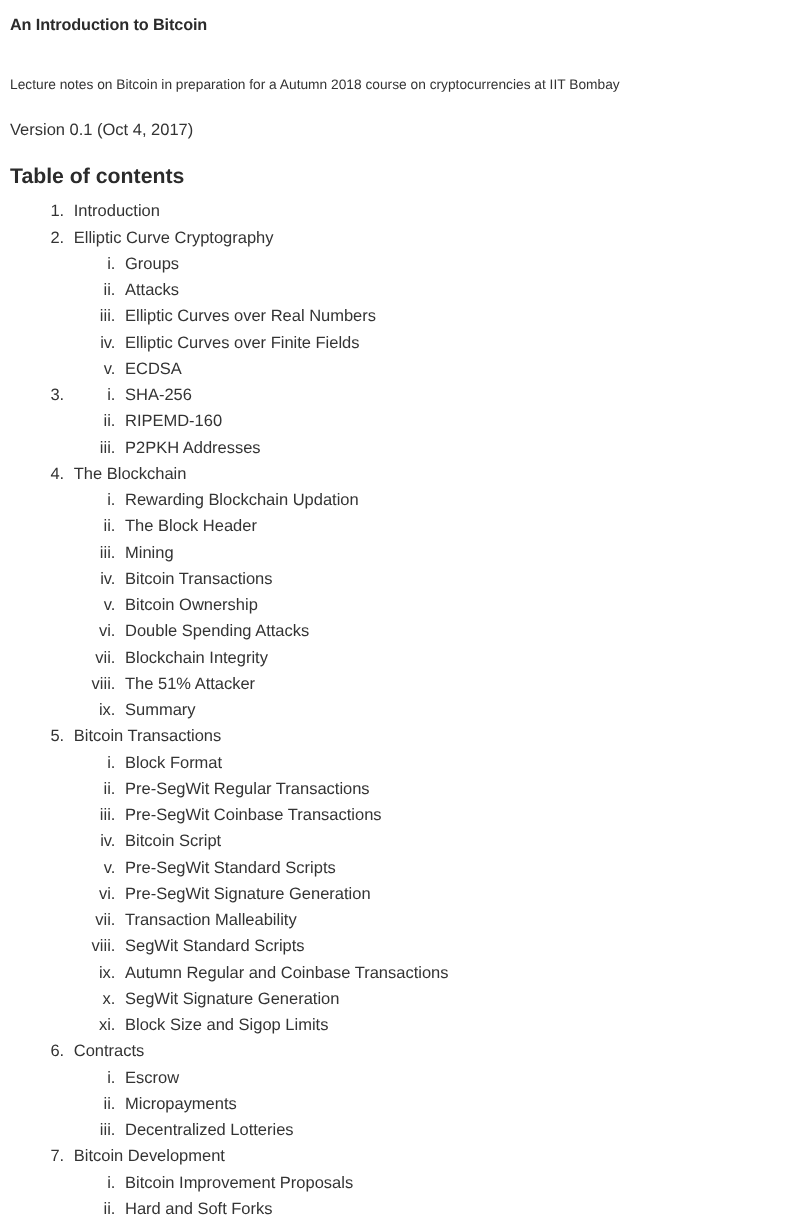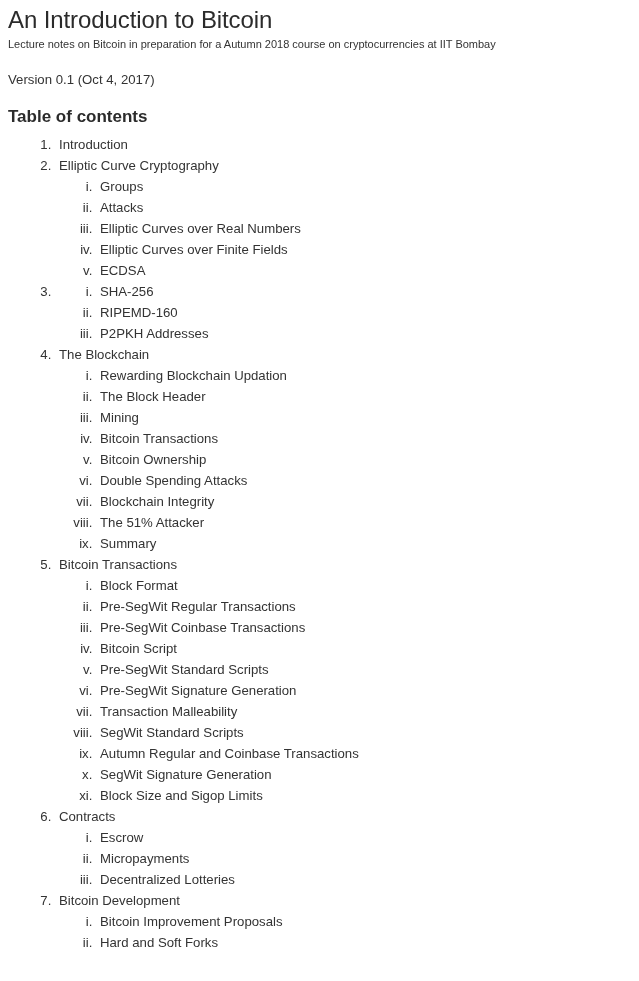--- a/index.html
+++ b/index.html
@@ -15,25 +15,25 @@
     color: #333333;
     -webkit-font-smoothing: antialiased;
   }
 
   .page {
     padding: 8px 8px 0 8px;
     box-sizing: border-box;
   }
 
   .doc-title {
-    font-size: 24px;
-    font-weight: normal;
+    font-size: 13px;
+    font-weight: bold;
     line-height: 24px;
     color: #2b2b2b;
-    margin: 0 0 4px 0;
+    margin: 0 0 28px 0;
     letter-spacing: -0.1px;
   }
 
   .doc-subtitle {
     font-size: 11px;
     line-height: 17px;
     color: #333333;
     margin: 0 0 18px 0;
     white-space: nowrap;
   }

